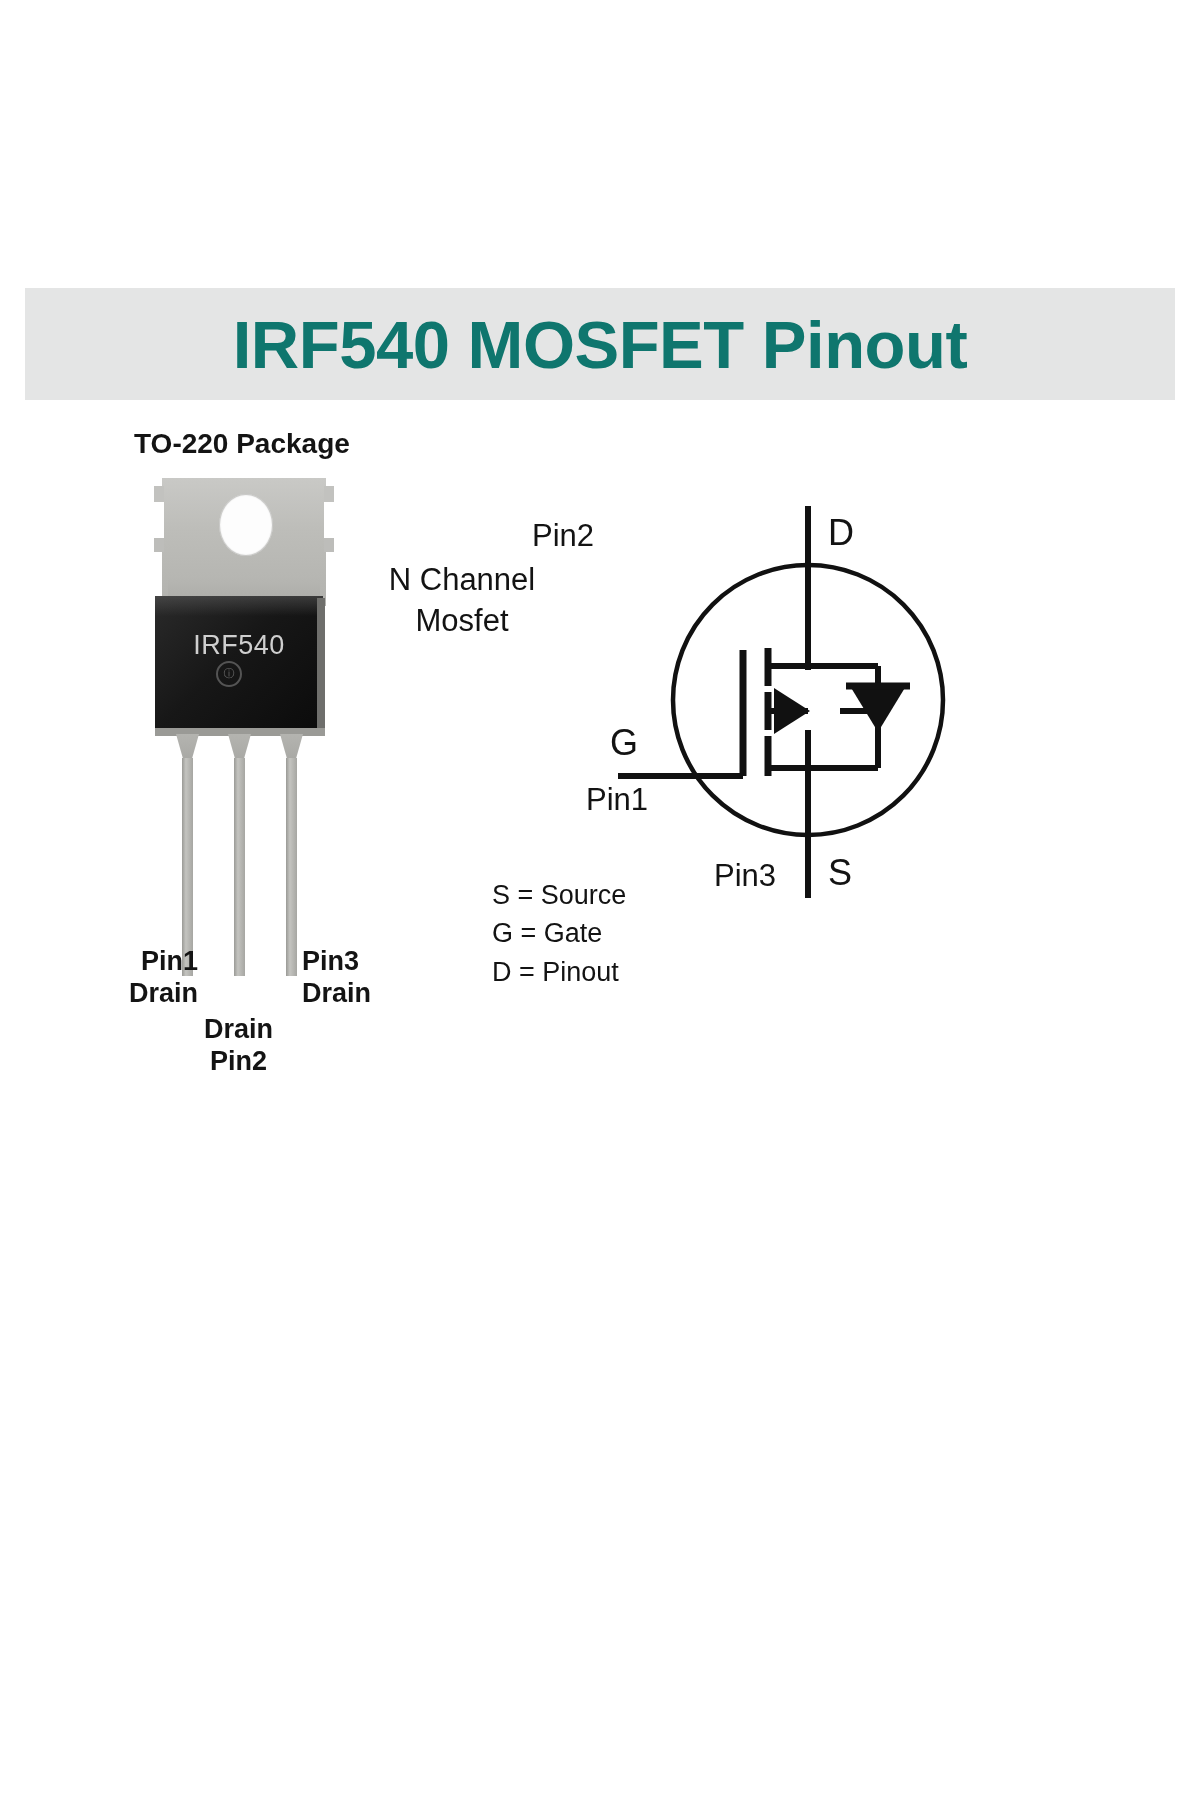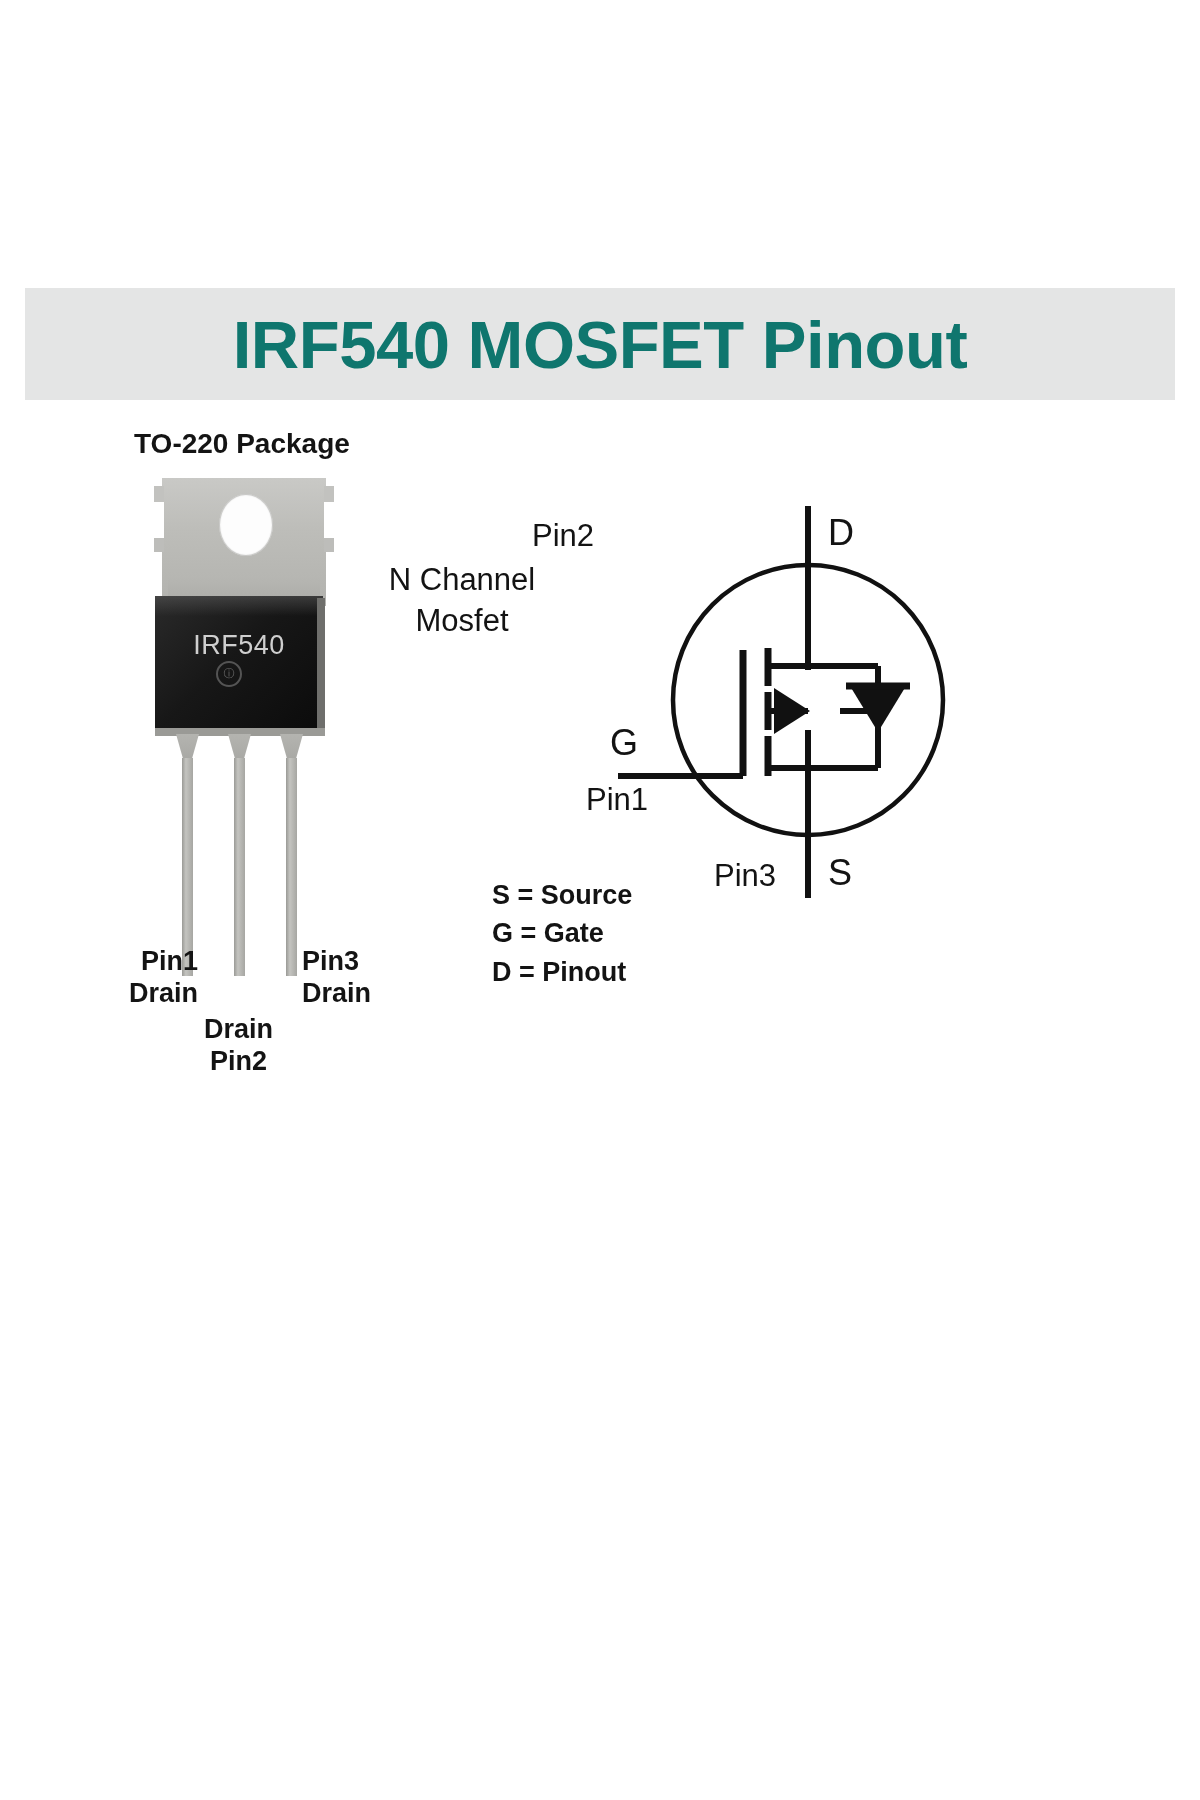--- a/index.html
+++ b/index.html
@@ -253,21 +253,21 @@
   
   #legend {
     position: absolute;
     left: 492px;
     top: 876px;
     font-size: 27px;
     font-weight: normal;
     color: #131313;
     line-height: 1.42;
   }
-  #legend div { white-space: nowrap; font-weight: bold; }
+  #legend div { white-space: nowrap; }
 </style>
 </head>
 <body>
 
 <div id="page">
 
   <div id="title-banner">
     <div id="page-title">IRF540 MOSFET Pinout</div>
   </div>
 

